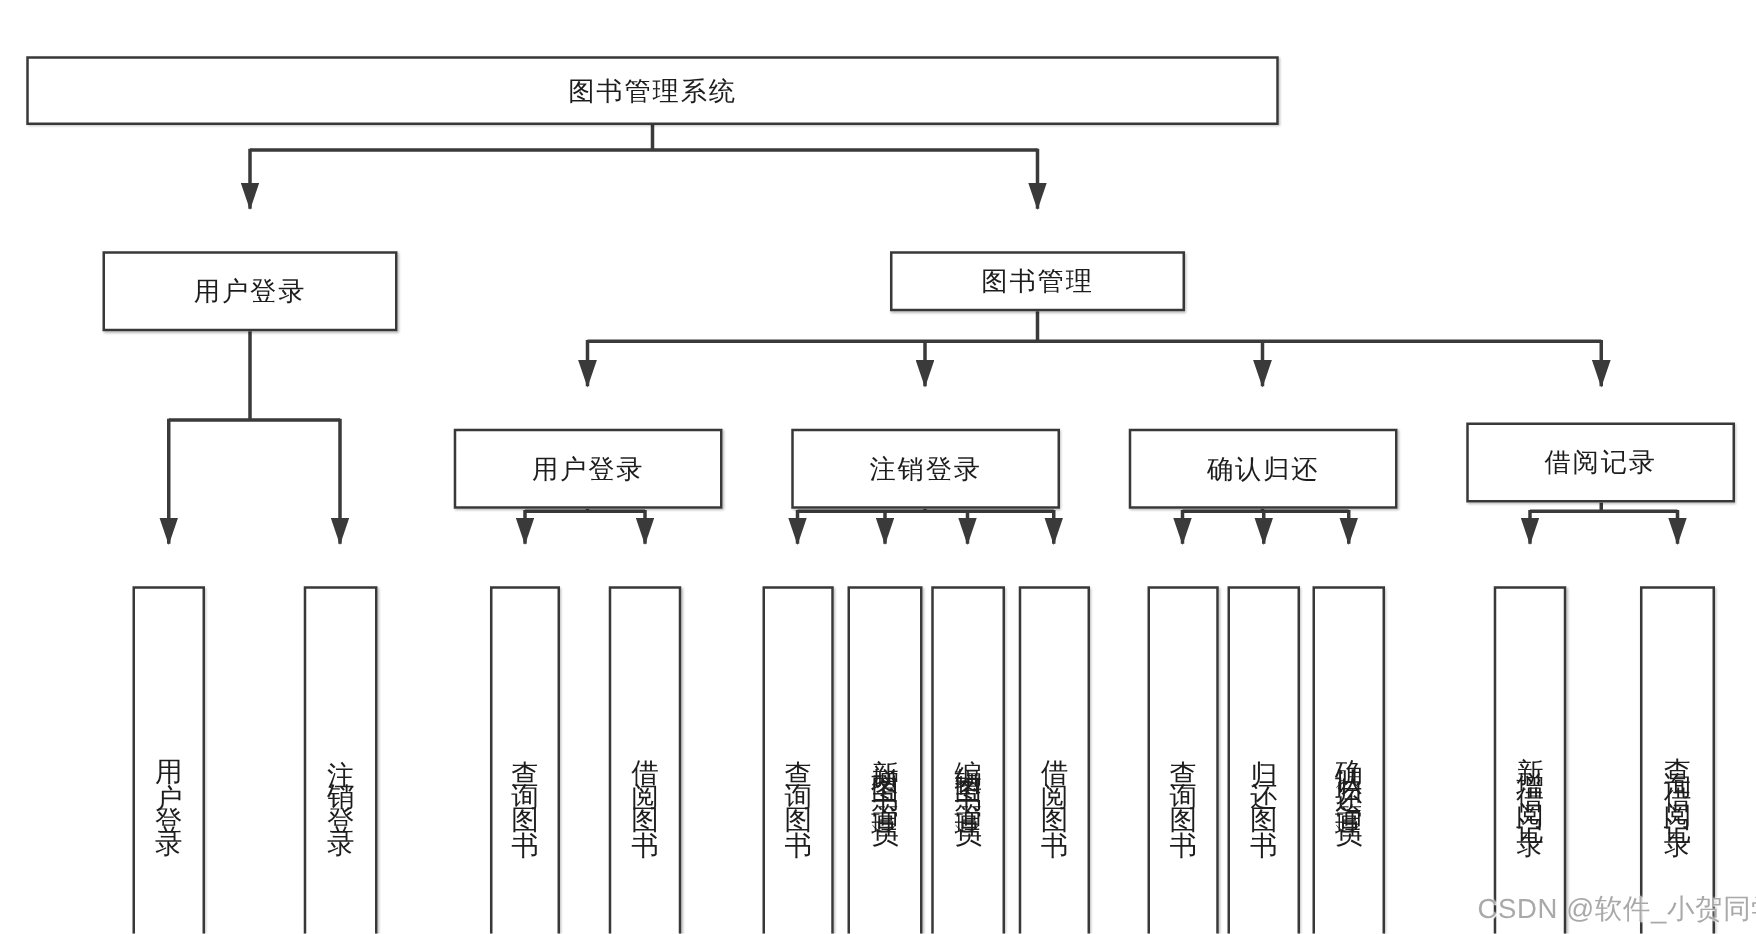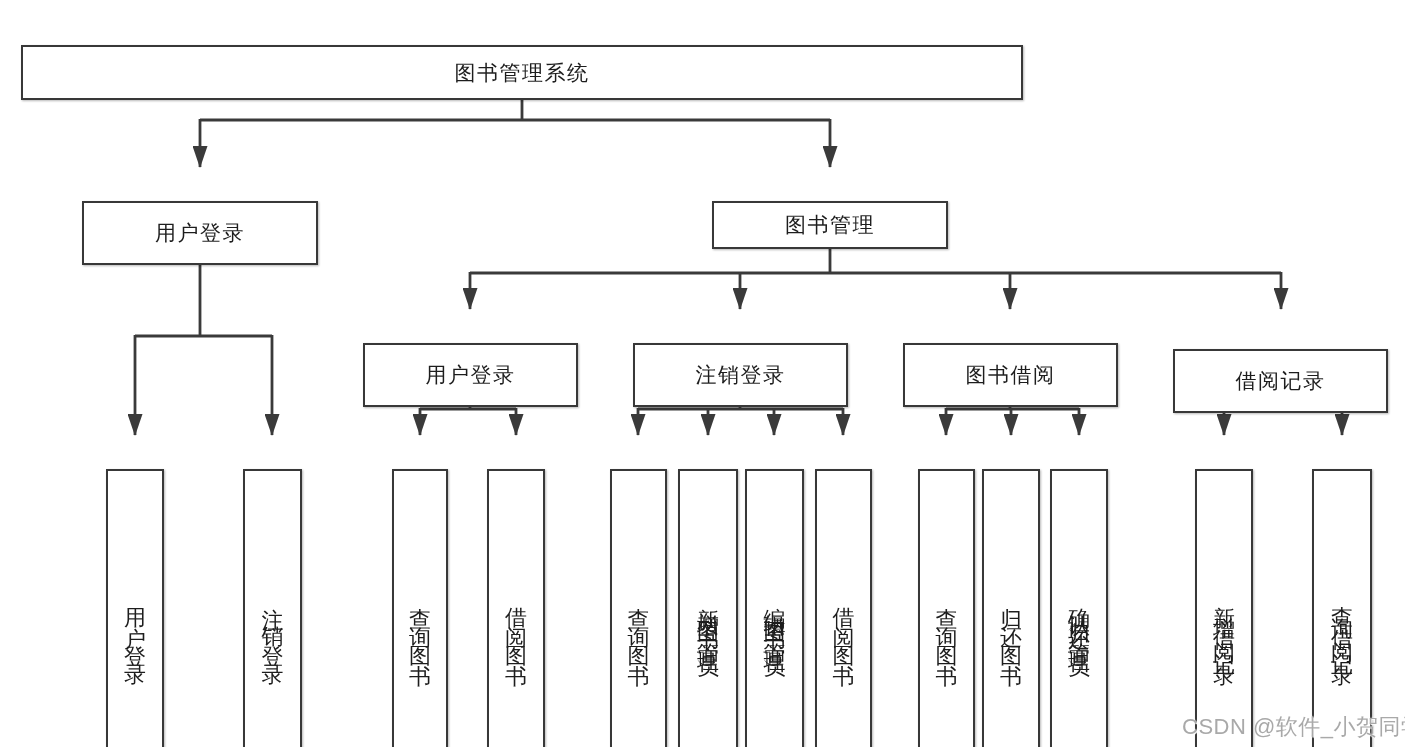--- a/index.html
+++ b/index.html
@@ -115,23 +115,23 @@
     <span class="hlabel">图书管理</span>
   </div>
 
   <div class="node" style="left:363px; top:311px; width:215px; height:64px">
     <span class="hlabel">用户登录</span>
   </div>
   <div class="node" style="left:633px; top:311px; width:215px; height:64px">
     <span class="hlabel">注销登录</span>
   </div>
   <div class="node" style="left:903px; top:311px; width:215px; height:64px">
-    <span class="hlabel">图书借阅</span>
+    <span class="hlabel">确认归还</span>
   </div>
-  <div class="node" style="left:1173px; top:317px; width:215px; height:64px">
+  <div class="node" style="left:1173px; top:306px; width:215px; height:64px">
     <span class="hlabel">借阅记录</span>
   </div>
 
   <div class="node" style="left:106px; top:437px; width:58px; height:298px">
     <span class="vtext ls4">用户登录</span>
   </div>
   <div class="node" style="left:243px; top:437px; width:59px; height:298px">
     <span class="vtext ls4">注销登录</span>
   </div>
 

